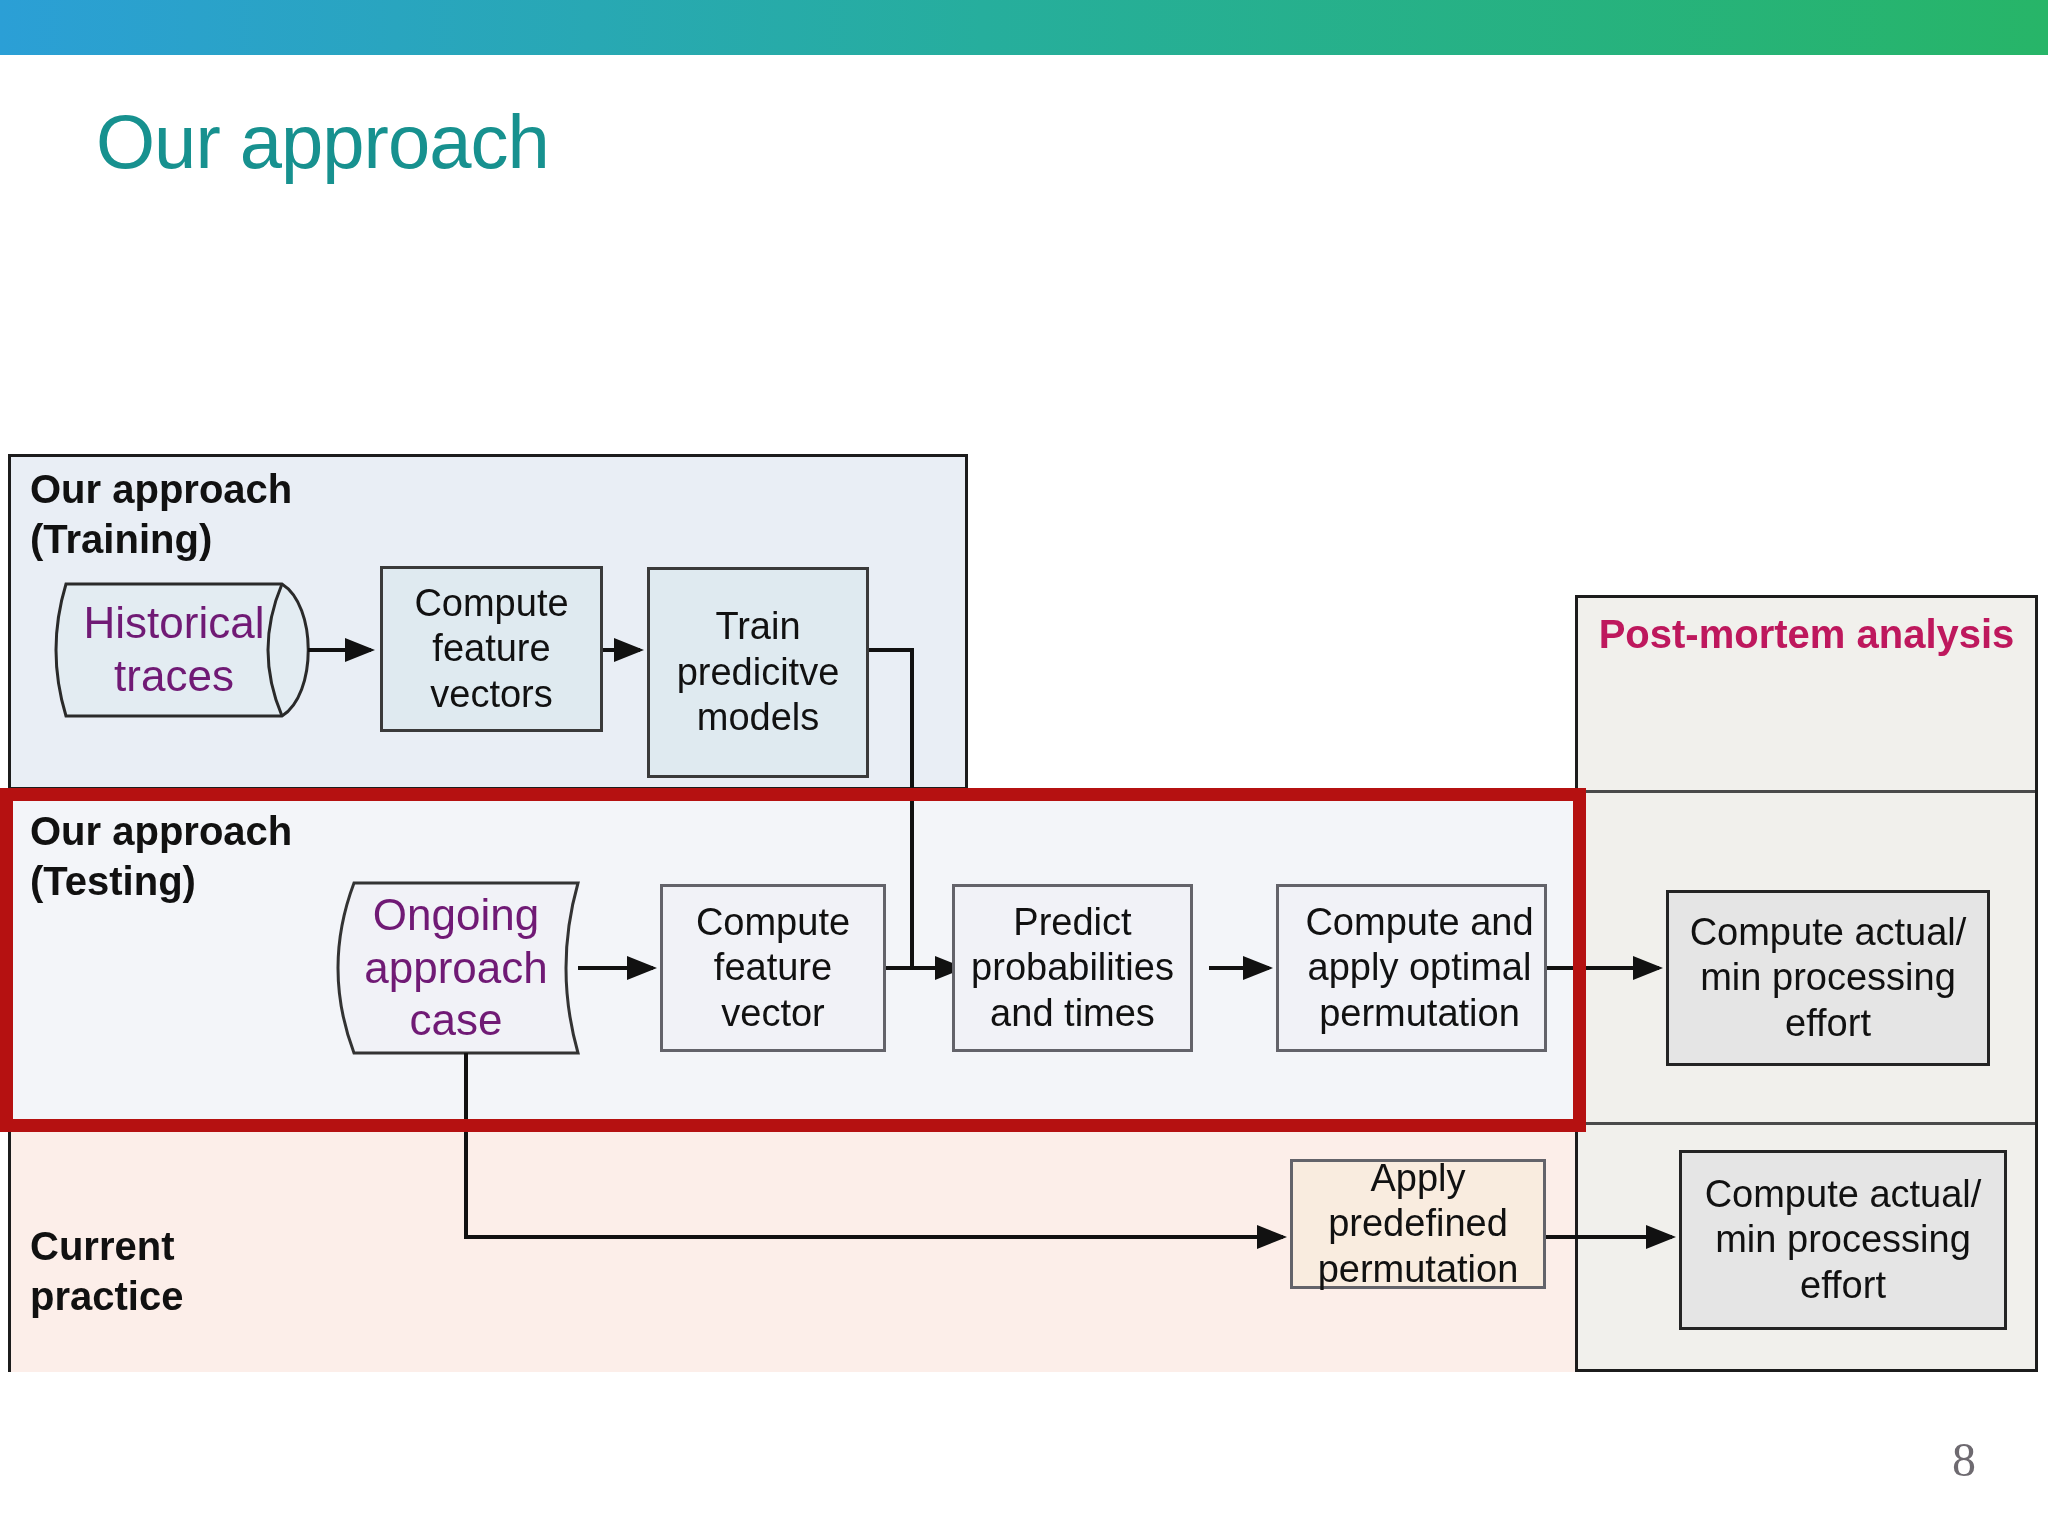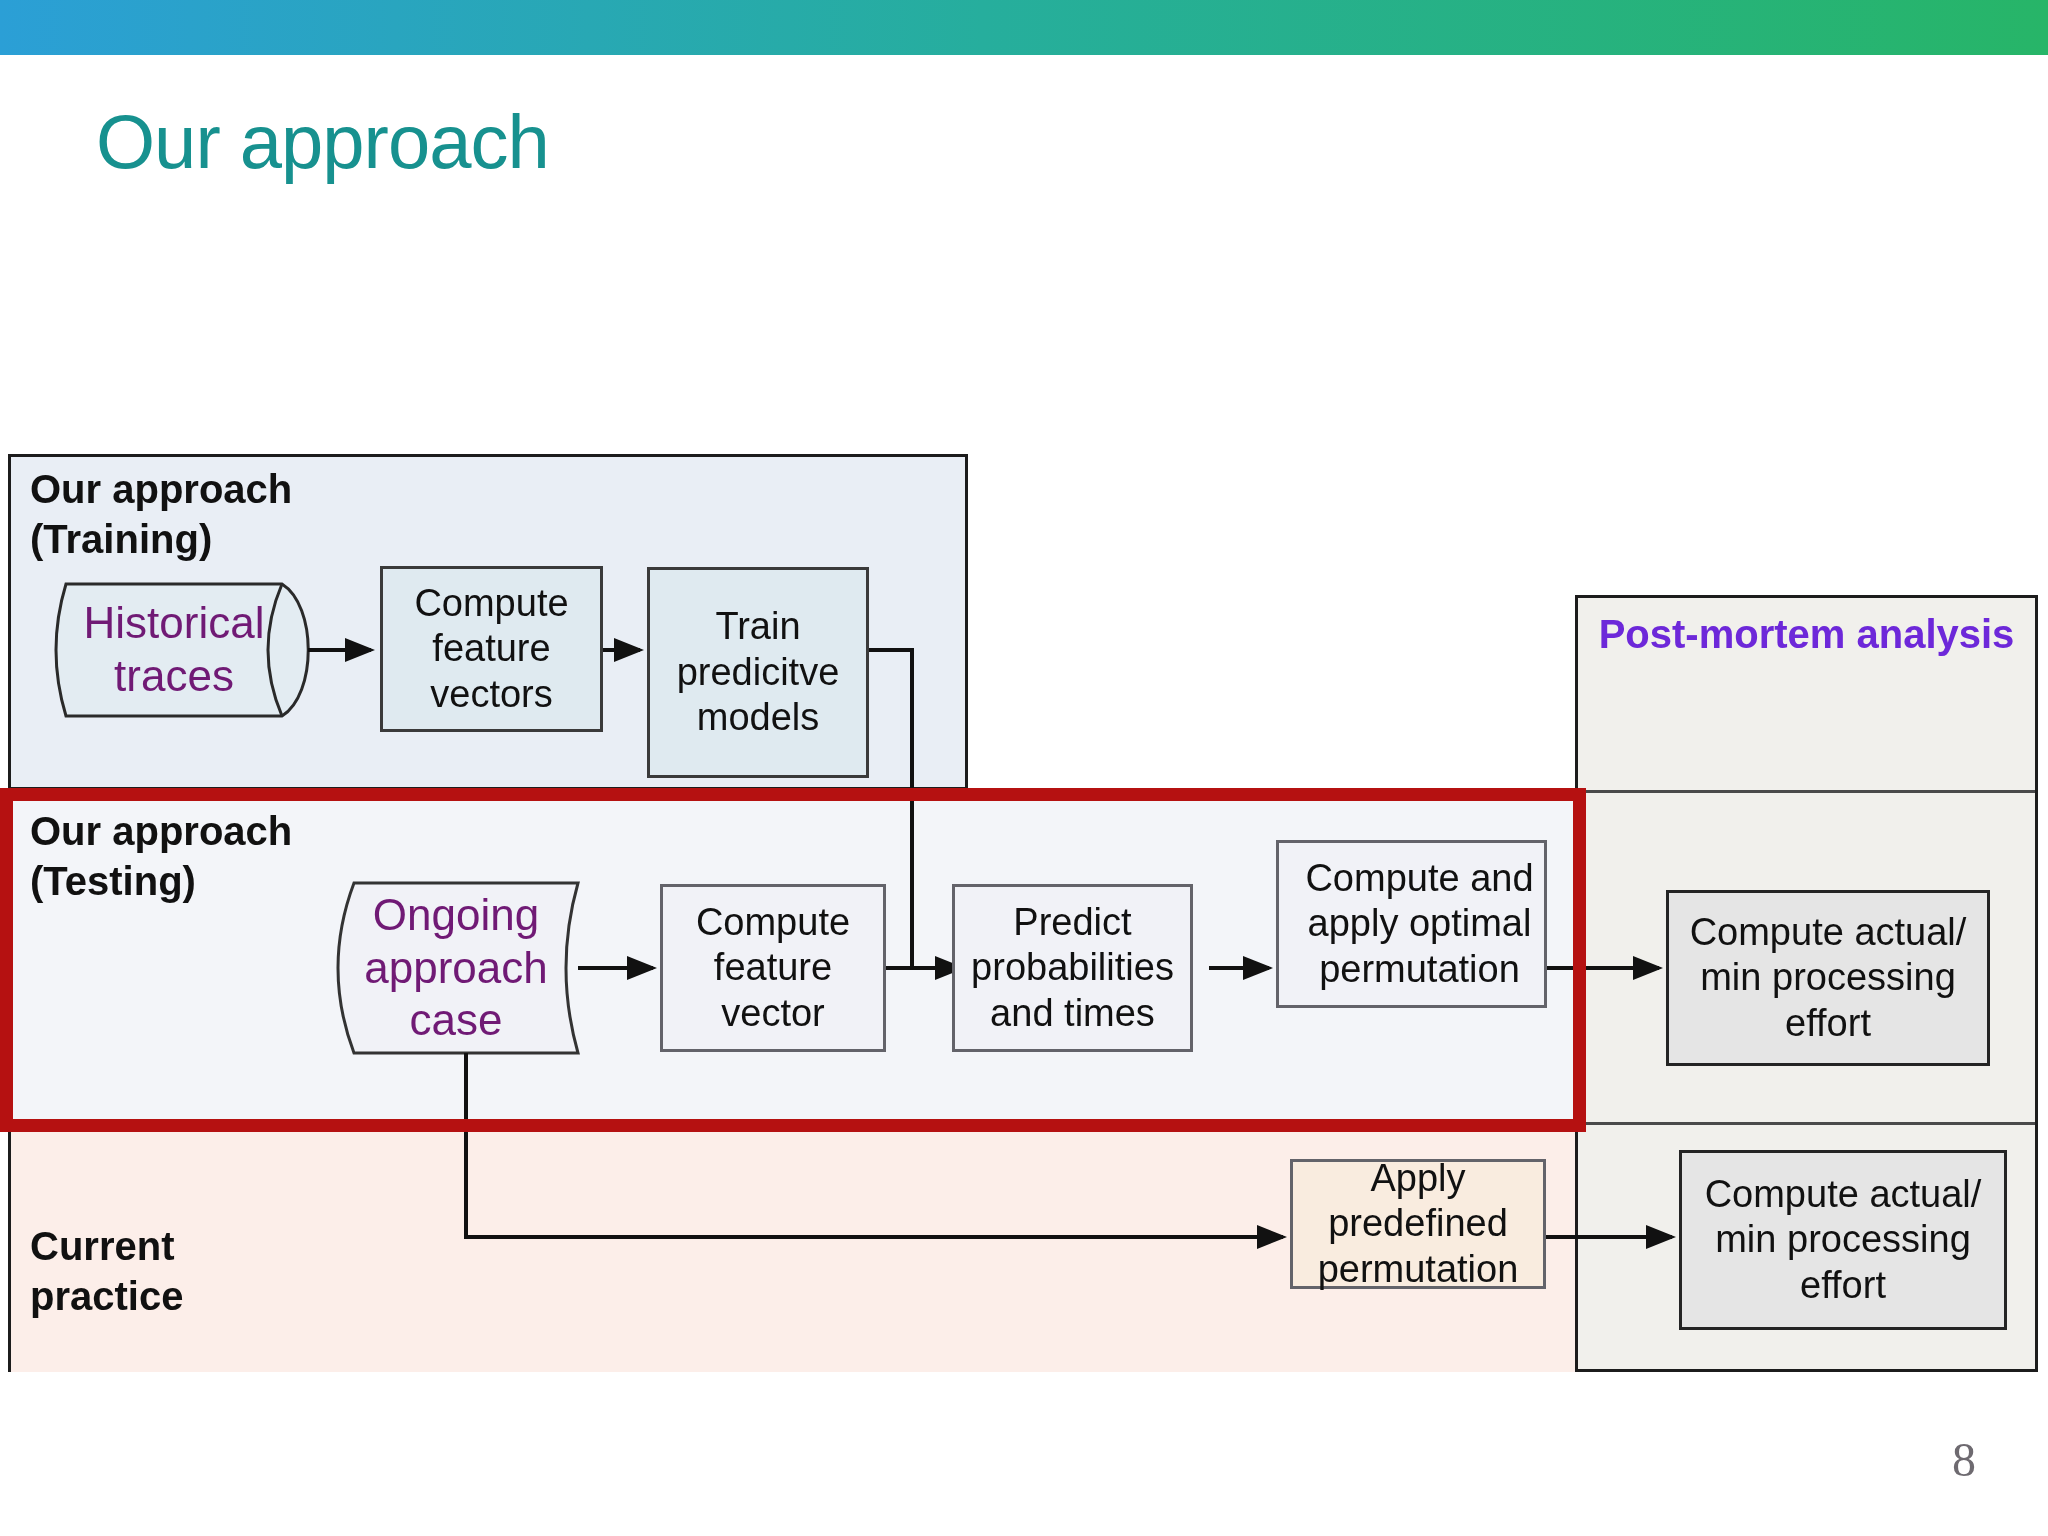--- a/index.html
+++ b/index.html
@@ -37,21 +37,21 @@
   }
   .panel-postmortem{
     left:1575px;top:595px;width:463px;height:777px;
     background:#f1f0ec;border:3px solid #1c1c1c;
   }
   .pm-divider{position:absolute;left:0;width:100%;height:3px;background:#4a4a4a;}
   .pm-divider.d1{top:192px;}
   .pm-divider.d2{top:524px;}
   .pm-title{
     width:100%;text-align:center;margin-top:14px;
-    font-size:40px;font-weight:700;color:#6d28d9;
+    font-size:40px;font-weight:700;color:#be185d;
   }
   
   .sec-label{
     position:absolute;font-size:40px;font-weight:700;color:#111;
     line-height:1.25;white-space:pre-line;
   }
   .lbl-training{left:30px;top:464px;}
   .lbl-testing{left:30px;top:806px;}
   .lbl-current{left:30px;top:1180px;margin-top:41px;}
   
@@ -63,21 +63,21 @@
   }
   .b-train{background:#dfeaf0;border:3px solid #3a3a3a;}
   .b-test{background:#f1f2f7;border:3px solid #63636a;}
   .b-pm{background:#e5e5e5;border:3px solid #242424;}
   .b-cur{background:#f9ecdf;border:3px solid #63636a;}
 
   .box-cfvs{left:380px;top:566px;width:223px;height:166px;}
   .box-tpm{left:647px;top:567px;width:222px;height:211px;}
   .box-cfv{left:660px;top:884px;width:226px;height:168px;}
   .box-pred{left:952px;top:884px;width:241px;height:168px;}
-  .box-cao{left:1276px;top:840px;width:271px;height:168px;padding-left:16px;}
+  .box-cao{left:1276px;top:884px;width:271px;height:168px;padding-left:16px;}
   .box-pm1{left:1666px;top:890px;width:324px;height:176px;}
   .box-app{left:1290px;top:1159px;width:256px;height:130px;}
   .box-pm2{left:1679px;top:1150px;width:328px;height:180px;}
 
   
   .shape-label{
     position:absolute;display:flex;align-items:center;justify-content:center;
     text-align:center;font-size:44px;line-height:1.2;color:#701a75;white-space:pre-line;
   }
   .lbl-hist{left:66px;top:584px;width:216px;height:132px;}

